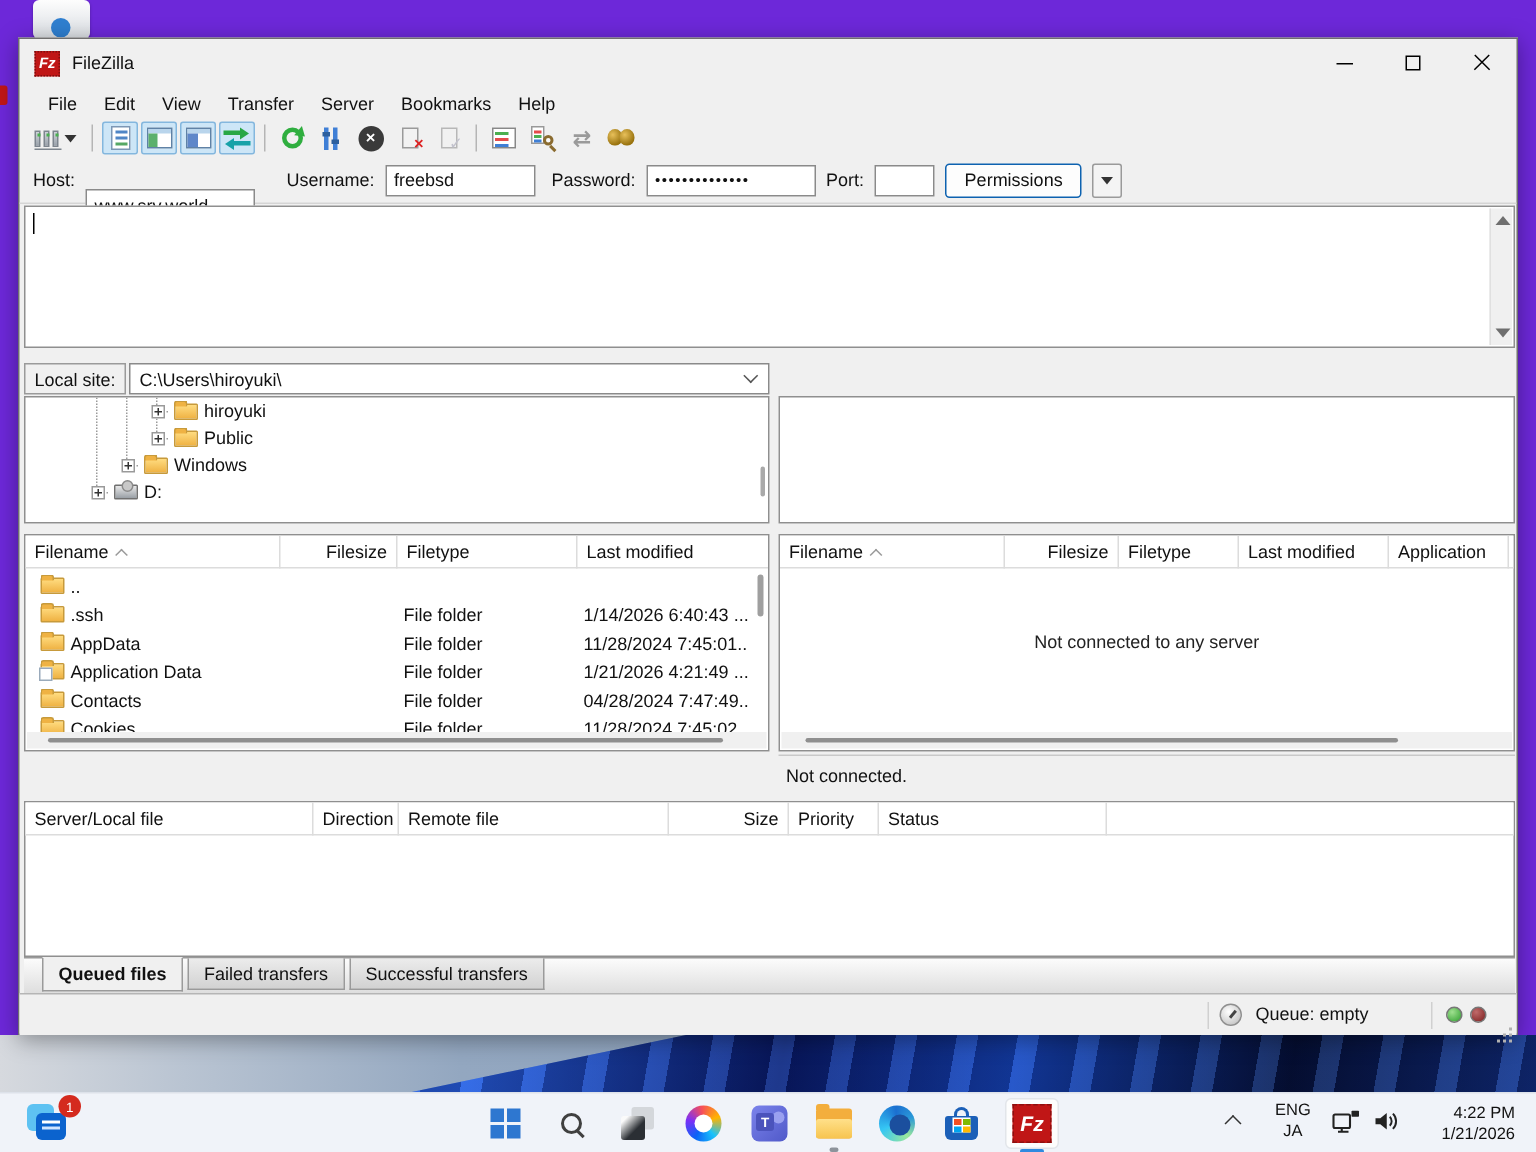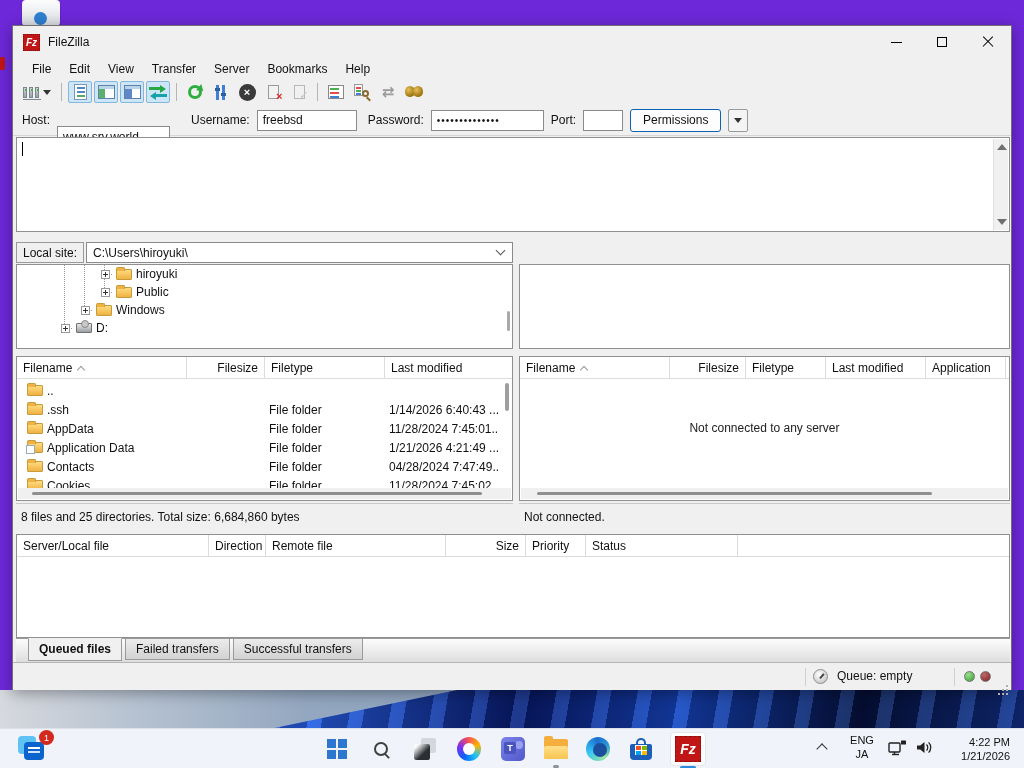--- a/index.html
+++ b/index.html
@@ -427,23 +427,20 @@
               <span>Cookies</span>
             </span>
           <span class="cell" style="left:252px; width:114px">File folder</span>
           <span class="cell" style="left:372px; width:116px">11/28/2024 7:45:02..</span>
         </div>
         <div class="list-vthumb"></div>
         <div class="hscroll">
             <div class="hthumb" style="left:14px; width:450px"></div>
           </div>
       </div>
-      <div class="panestatus">
-          <span>8 files and 25 directories. Total size: 6,684,860 bytes</span>
-        </div>
     </div>
 
     <div class="pane" id="pane-remote">
       <div class="treebox" style="height:85px"></div>
 
       <div class="filelist">
         <div class="lheader">
           <div class="hcell" style="left:0; width:150px">
             <span>Filename</span>
               <div class="sortup"></div>

